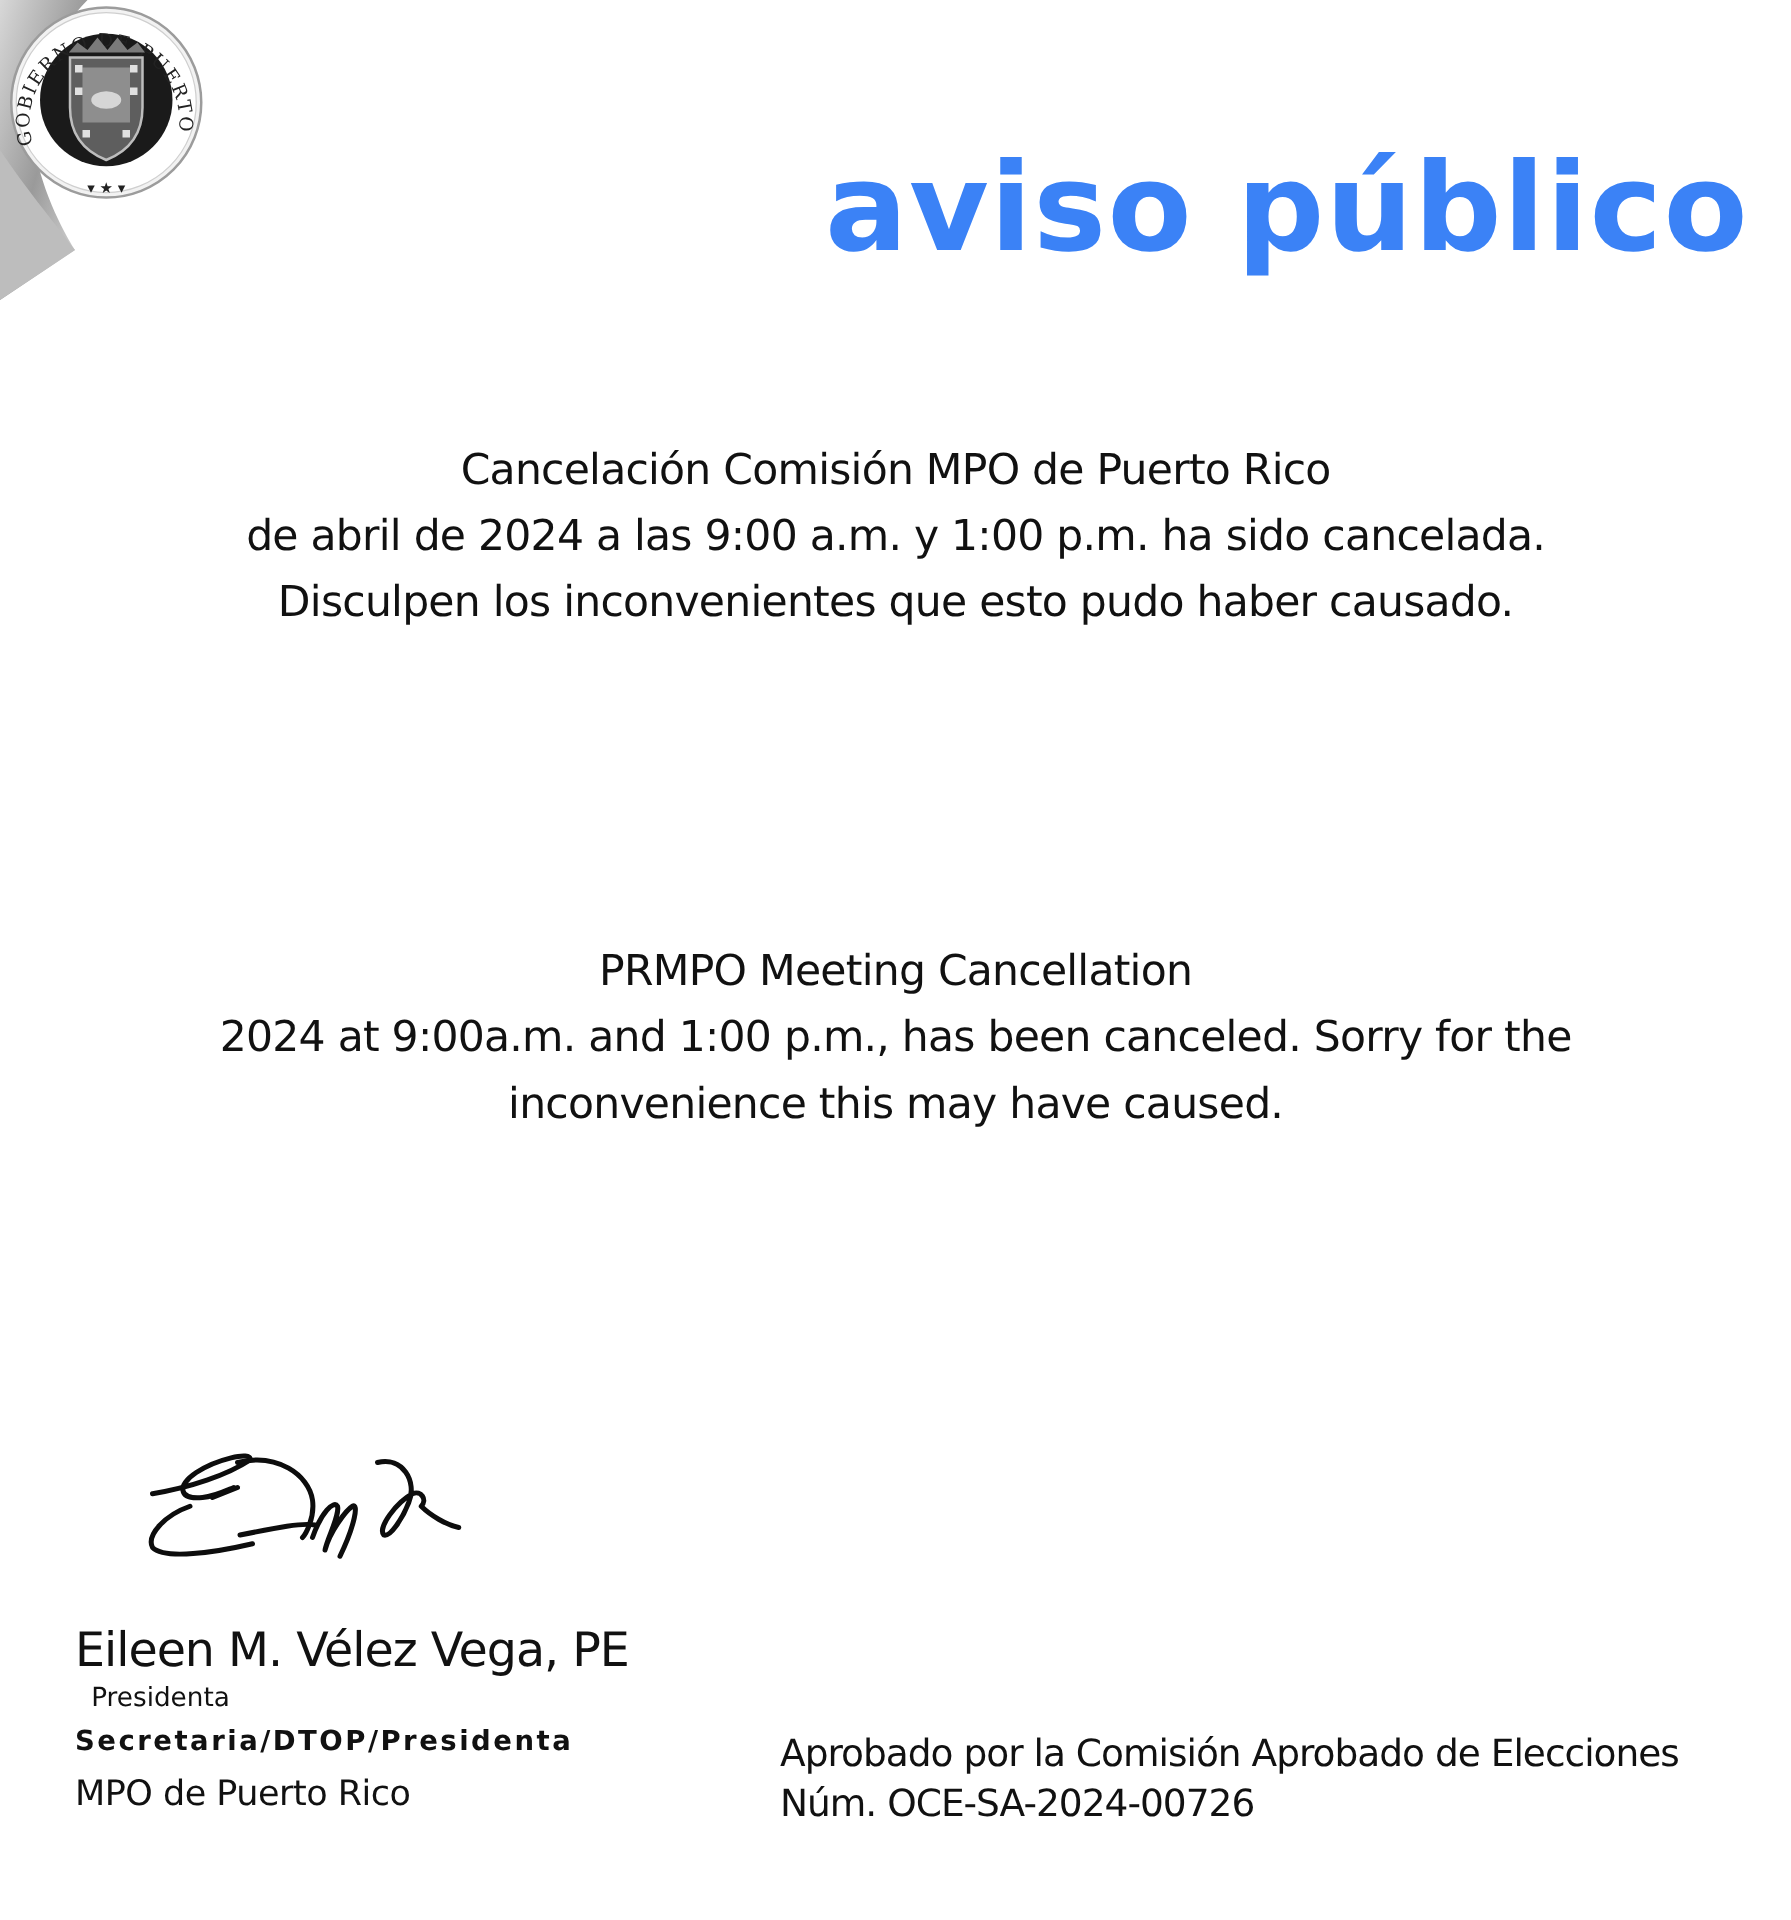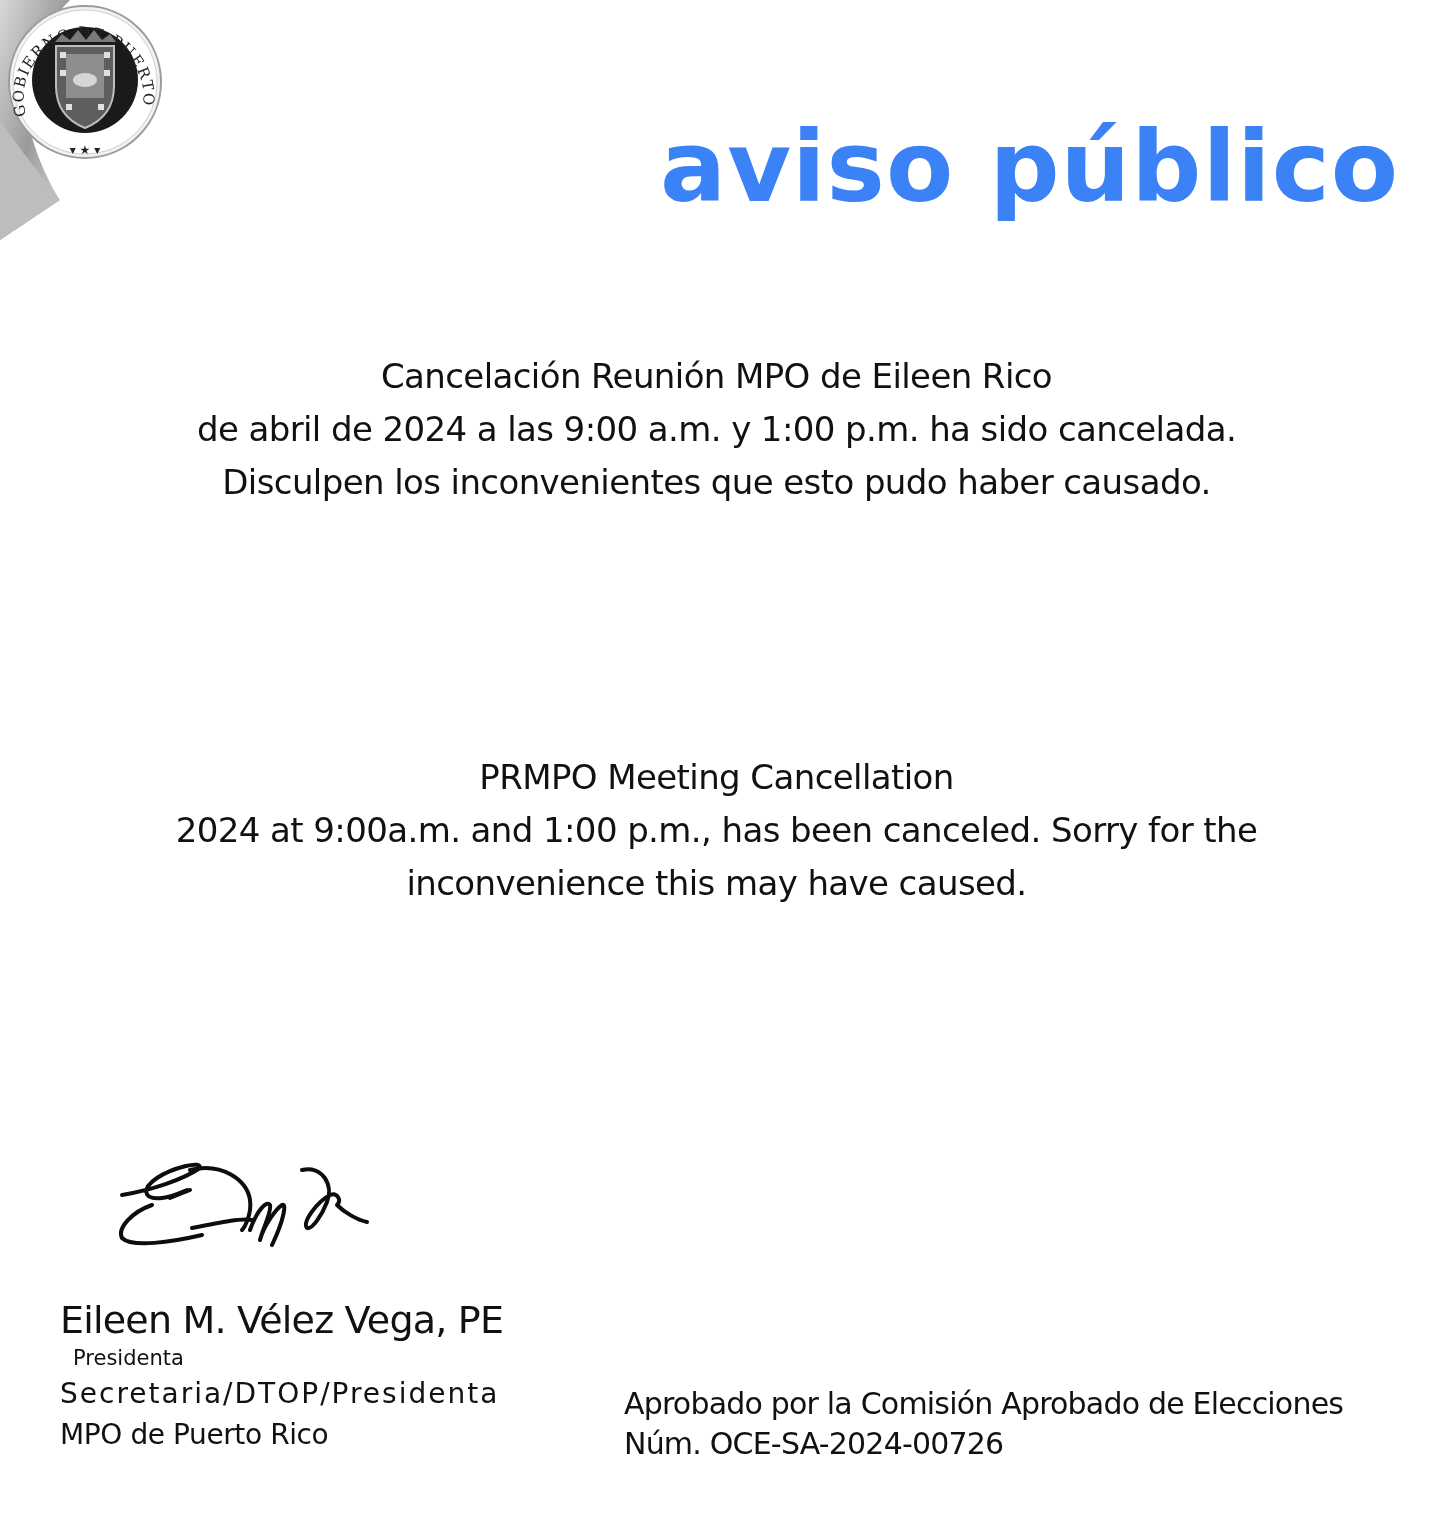--- a/index.html
+++ b/index.html
@@ -24,21 +24,21 @@
     .block .line { display: block; white-space: nowrap; letter-spacing: -0.6px; }
     .block-es { top: 350px; }
     .block-en { top: 724px; margin-top: 27px; }
     .signature { position: absolute; left: 112px; top: 1150px; width: 300px; height: 110px; }
     .signer {
       position: absolute; left: 60px; top: 1297px;
       font-family: "DejaVu Sans", sans-serif; color: #111111;
     }
     .signer .name { font-size: 38px; line-height: 46px; letter-spacing: -0.8px; white-space: nowrap; text-align: right; }
     .signer .title { font-size: 21px; line-height: 30px; white-space: nowrap; margin-left: 13px; }
-    .signer .dept { font-size: 28px; line-height: 42px; letter-spacing: 2px; white-space: nowrap; }
+    .signer .dept { font-size: 22px; line-height: 42px; letter-spacing: 2px; white-space: nowrap; font-weight: bold; }
     .signer .org { font-size: 28px; line-height: 40px; letter-spacing: -0.4px; white-space: nowrap; }
     .approval {
       position: absolute; left: 624px; top: 1384px;
       font-family: "DejaVu Sans", sans-serif; font-size: 30px; line-height: 40px;
       color: #111111; letter-spacing: -0.8px; white-space: nowrap;
     }
   </style>
 </head>
 <body>
 
@@ -74,21 +74,21 @@
     <rect x="104" y="70" width="6" height="6" fill="#e0e0e0"></rect>
     <rect x="66" y="104" width="6" height="6" fill="#e0e0e0"></rect>
     <rect x="98" y="104" width="6" height="6" fill="#e0e0e0"></rect>
     <text x="85" y="154" text-anchor="middle" font-size="12" fill="#222" font-family="DejaVu Sans, sans-serif">▾ ★ ▾</text>
   </svg>
 </div>
 
 <div class="headline">aviso público</div>
 
 <div class="block block-es">
-  <span class="line">Cancelación Reunión MPO de Eileen Rico</span>
+  <span class="line">Cancelación Comisión MPO de Puerto Rico</span>
   <span class="line">de abril de 2024 a las 9:00 a.m. y 1:00 p.m. ha sido cancelada.</span>
   <span class="line">Disculpen los inconvenientes que esto pudo haber causado.</span>
 </div>
 
 <div class="block block-en">
   <span class="line">PRMPO Meeting Cancellation</span>
   <span class="line">2024 at 9:00a.m. and 1:00 p.m., has been canceled. Sorry for the</span>
   <span class="line">inconvenience this may have caused.</span>
 </div>
 

